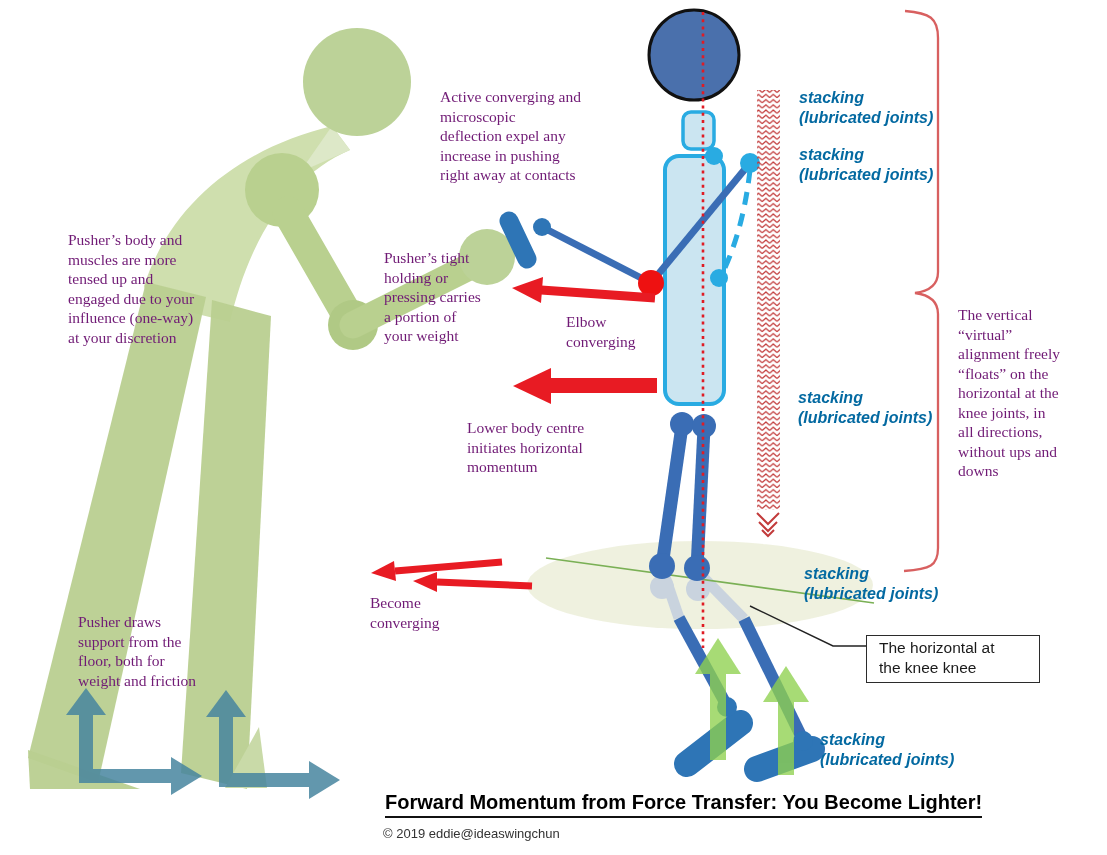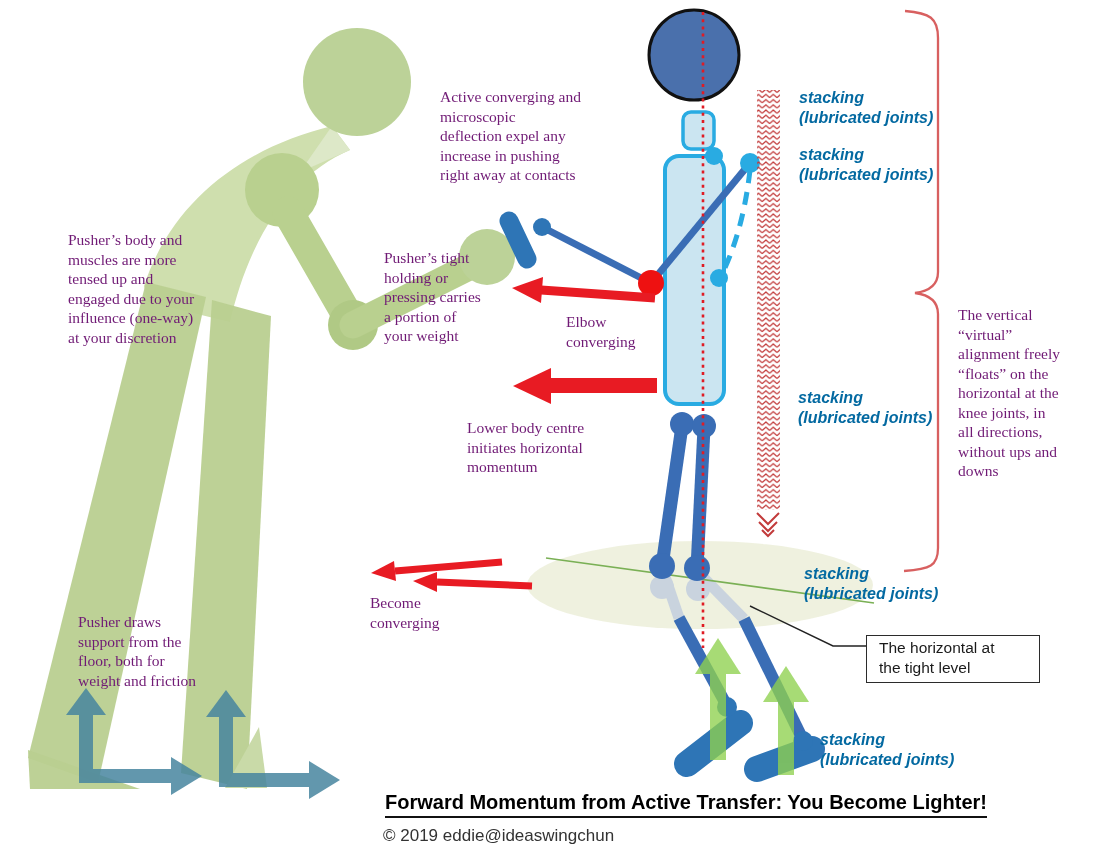--- a/index.html
+++ b/index.html
@@ -18,21 +18,21 @@
   }
   .box-label {
     position:absolute; border:1.6px solid #2b2b2b; background:#fff;
     padding:2px 8px 4px 12px; font-size:15.5px; line-height:1.3; color:#1a1a1a;
     white-space:pre-line;
   }
   .title {
     position:absolute; font-weight:700; font-size:20px; color:#000;
     border-bottom:2.2px solid #111; padding-bottom:2px; white-space:nowrap;
   }
-  .copyright { position:absolute; font-size:17px; color:#333; white-space:nowrap; }
+  .copyright { position:absolute; font-size:13px; color:#333; white-space:nowrap; }
 </style>
 </head>
 <body>
 
 <div id="canvas">
 
 <svg id="scene" width="1107" height="855" viewBox="0 0 1107 855">
   <defs>
     <pattern id="zig" width="7.4" height="5.2" patternUnits="userSpaceOnUse">
       <path d="M0,4 L3.7,0.8 L7.4,4" stroke="#c23b3b" stroke-width="1.2" fill="none"></path>
@@ -208,19 +208,19 @@
 <div class="stacking" style="left:798px; top:388px;">stacking
 (lubricated joints)</div>
 
 <div class="stacking" style="left:804px; top:564px;">stacking
 (lubricated joints)</div>
 
 <div class="stacking" style="left:820px; top:730px;">stacking
 (lubricated joints)</div>
 
 <div class="box-label" style="left:866px; top:635px; width:152px;">The horizontal at
-the tight level</div>
-
-<div class="title" style="left:385px; top:791px;">Forward Momentum from Active Transfer: You Become Lighter!</div>
+the knee knee</div>
+
+<div class="title" style="left:385px; top:791px;">Forward Momentum from Force Transfer: You Become Lighter!</div>
 
 <div class="copyright" style="left:383px; top:826px;">© 2019 eddie@ideaswingchun</div>
 
 </div>
 
 </body></html>

